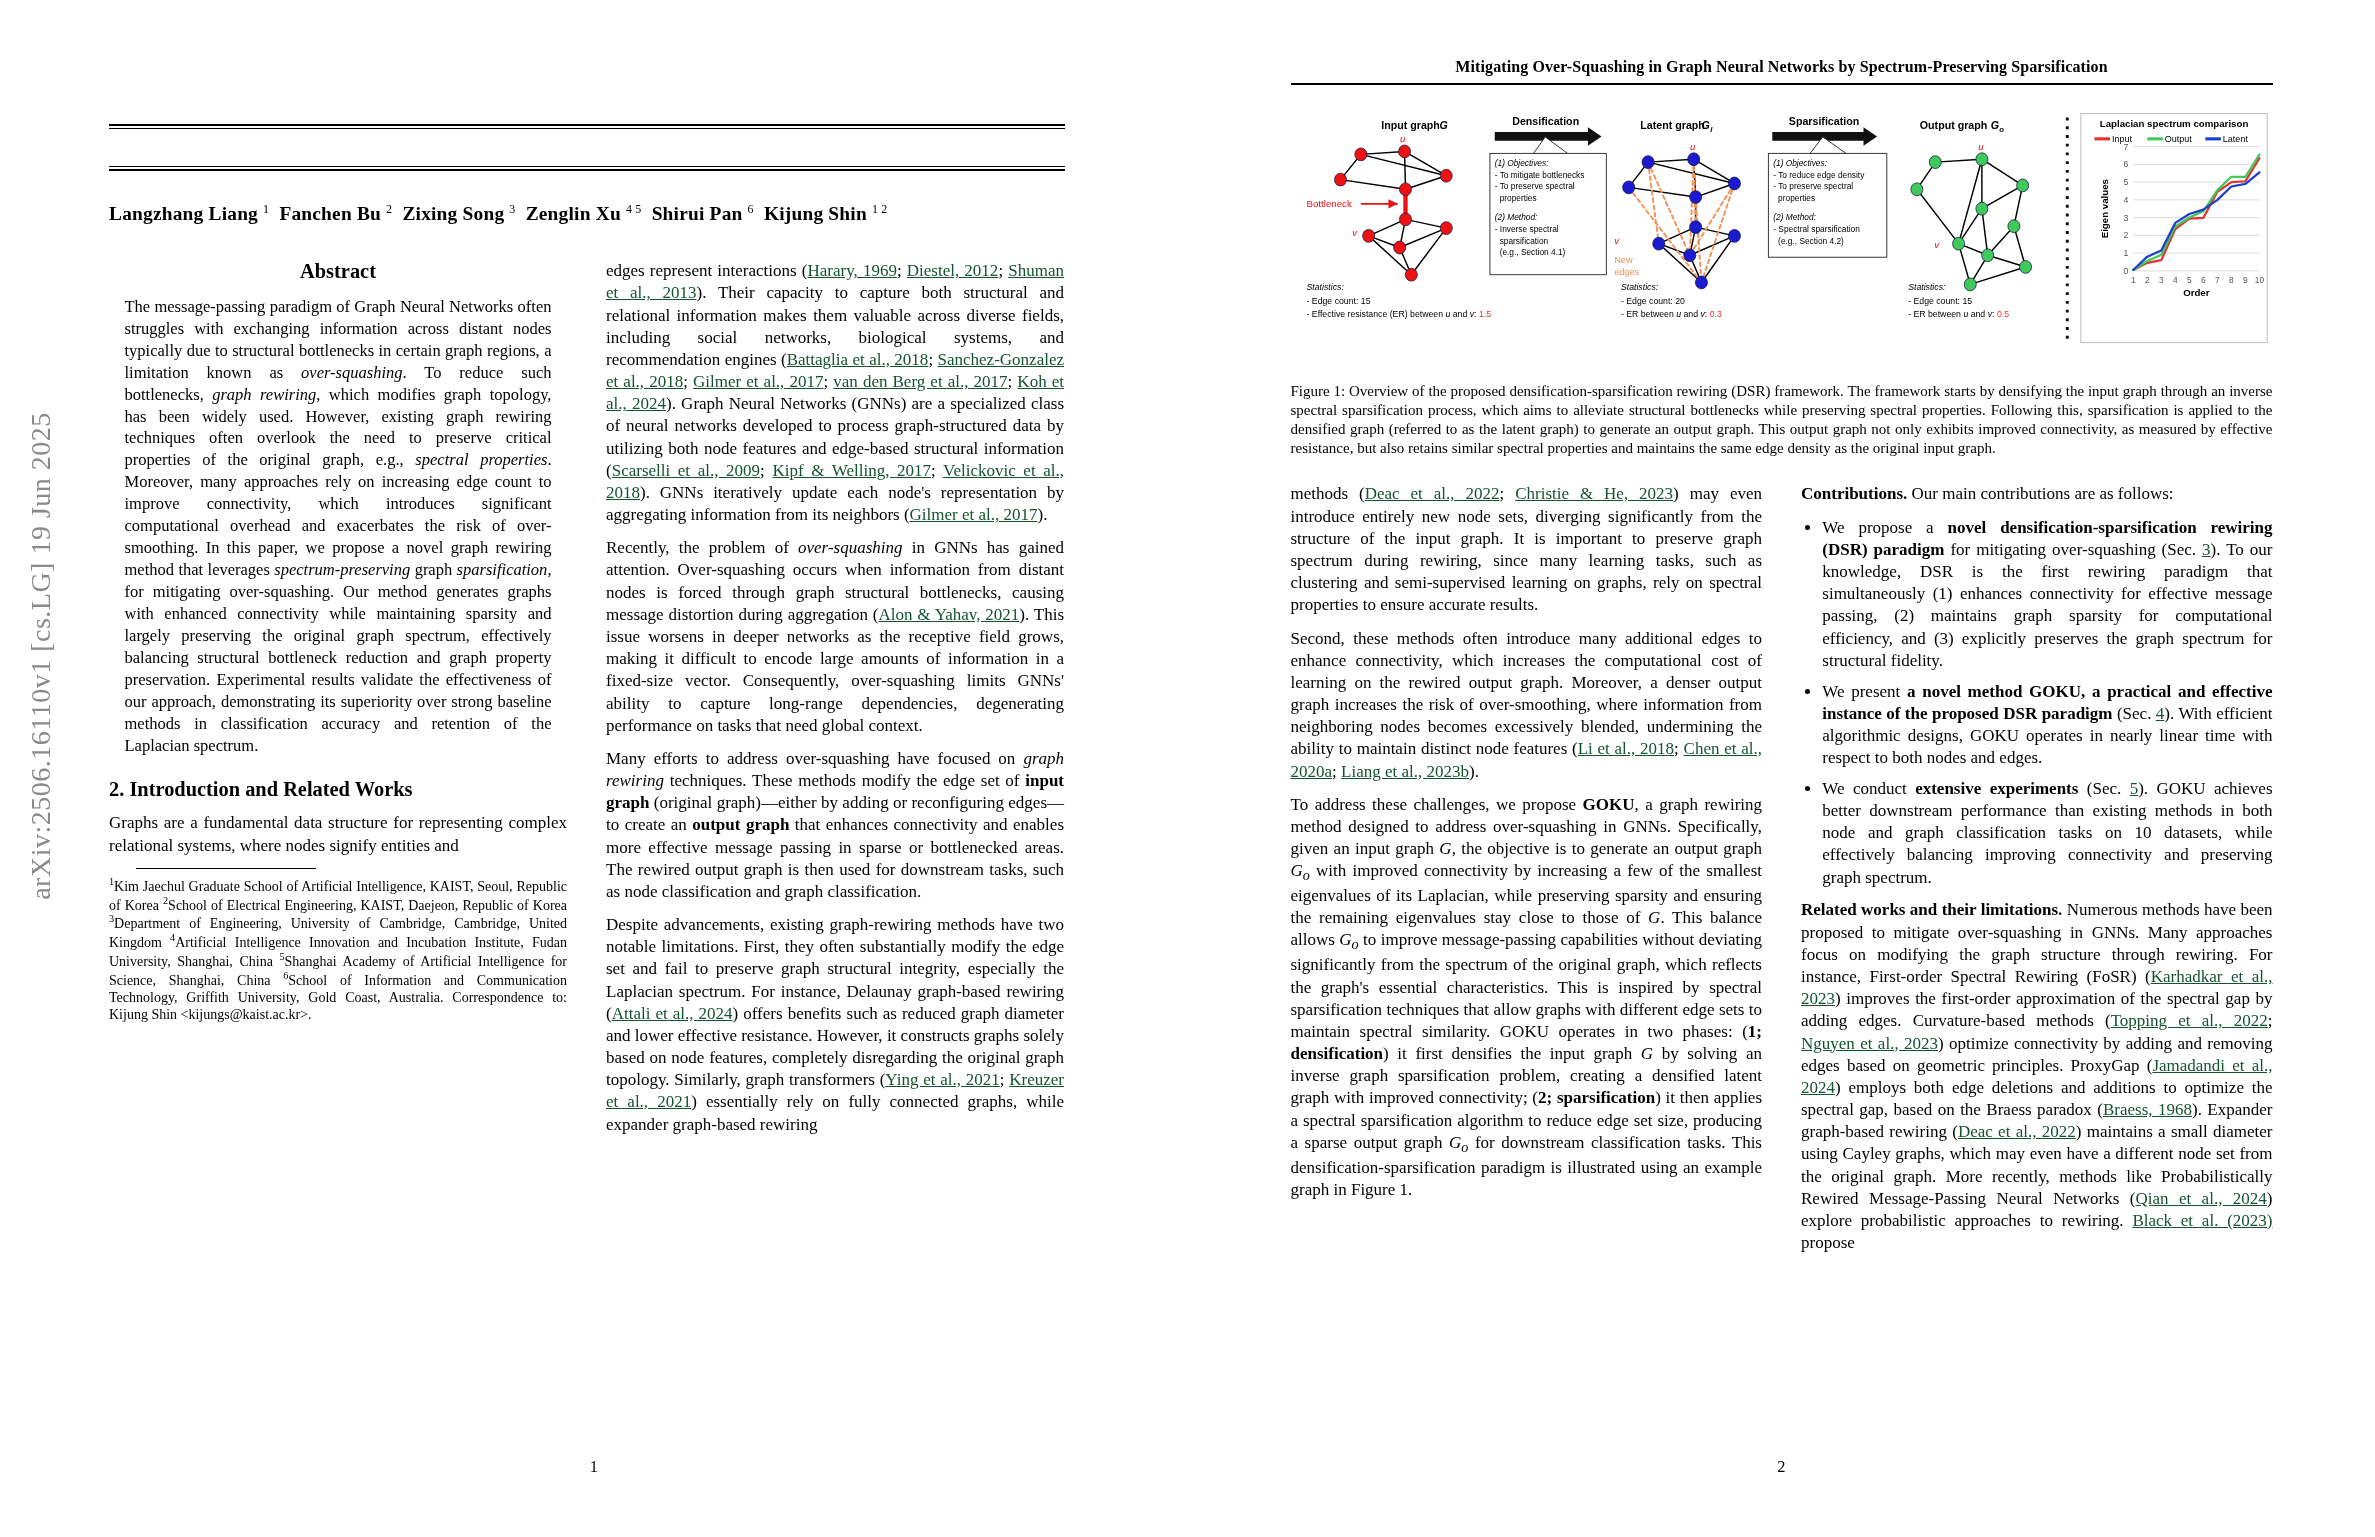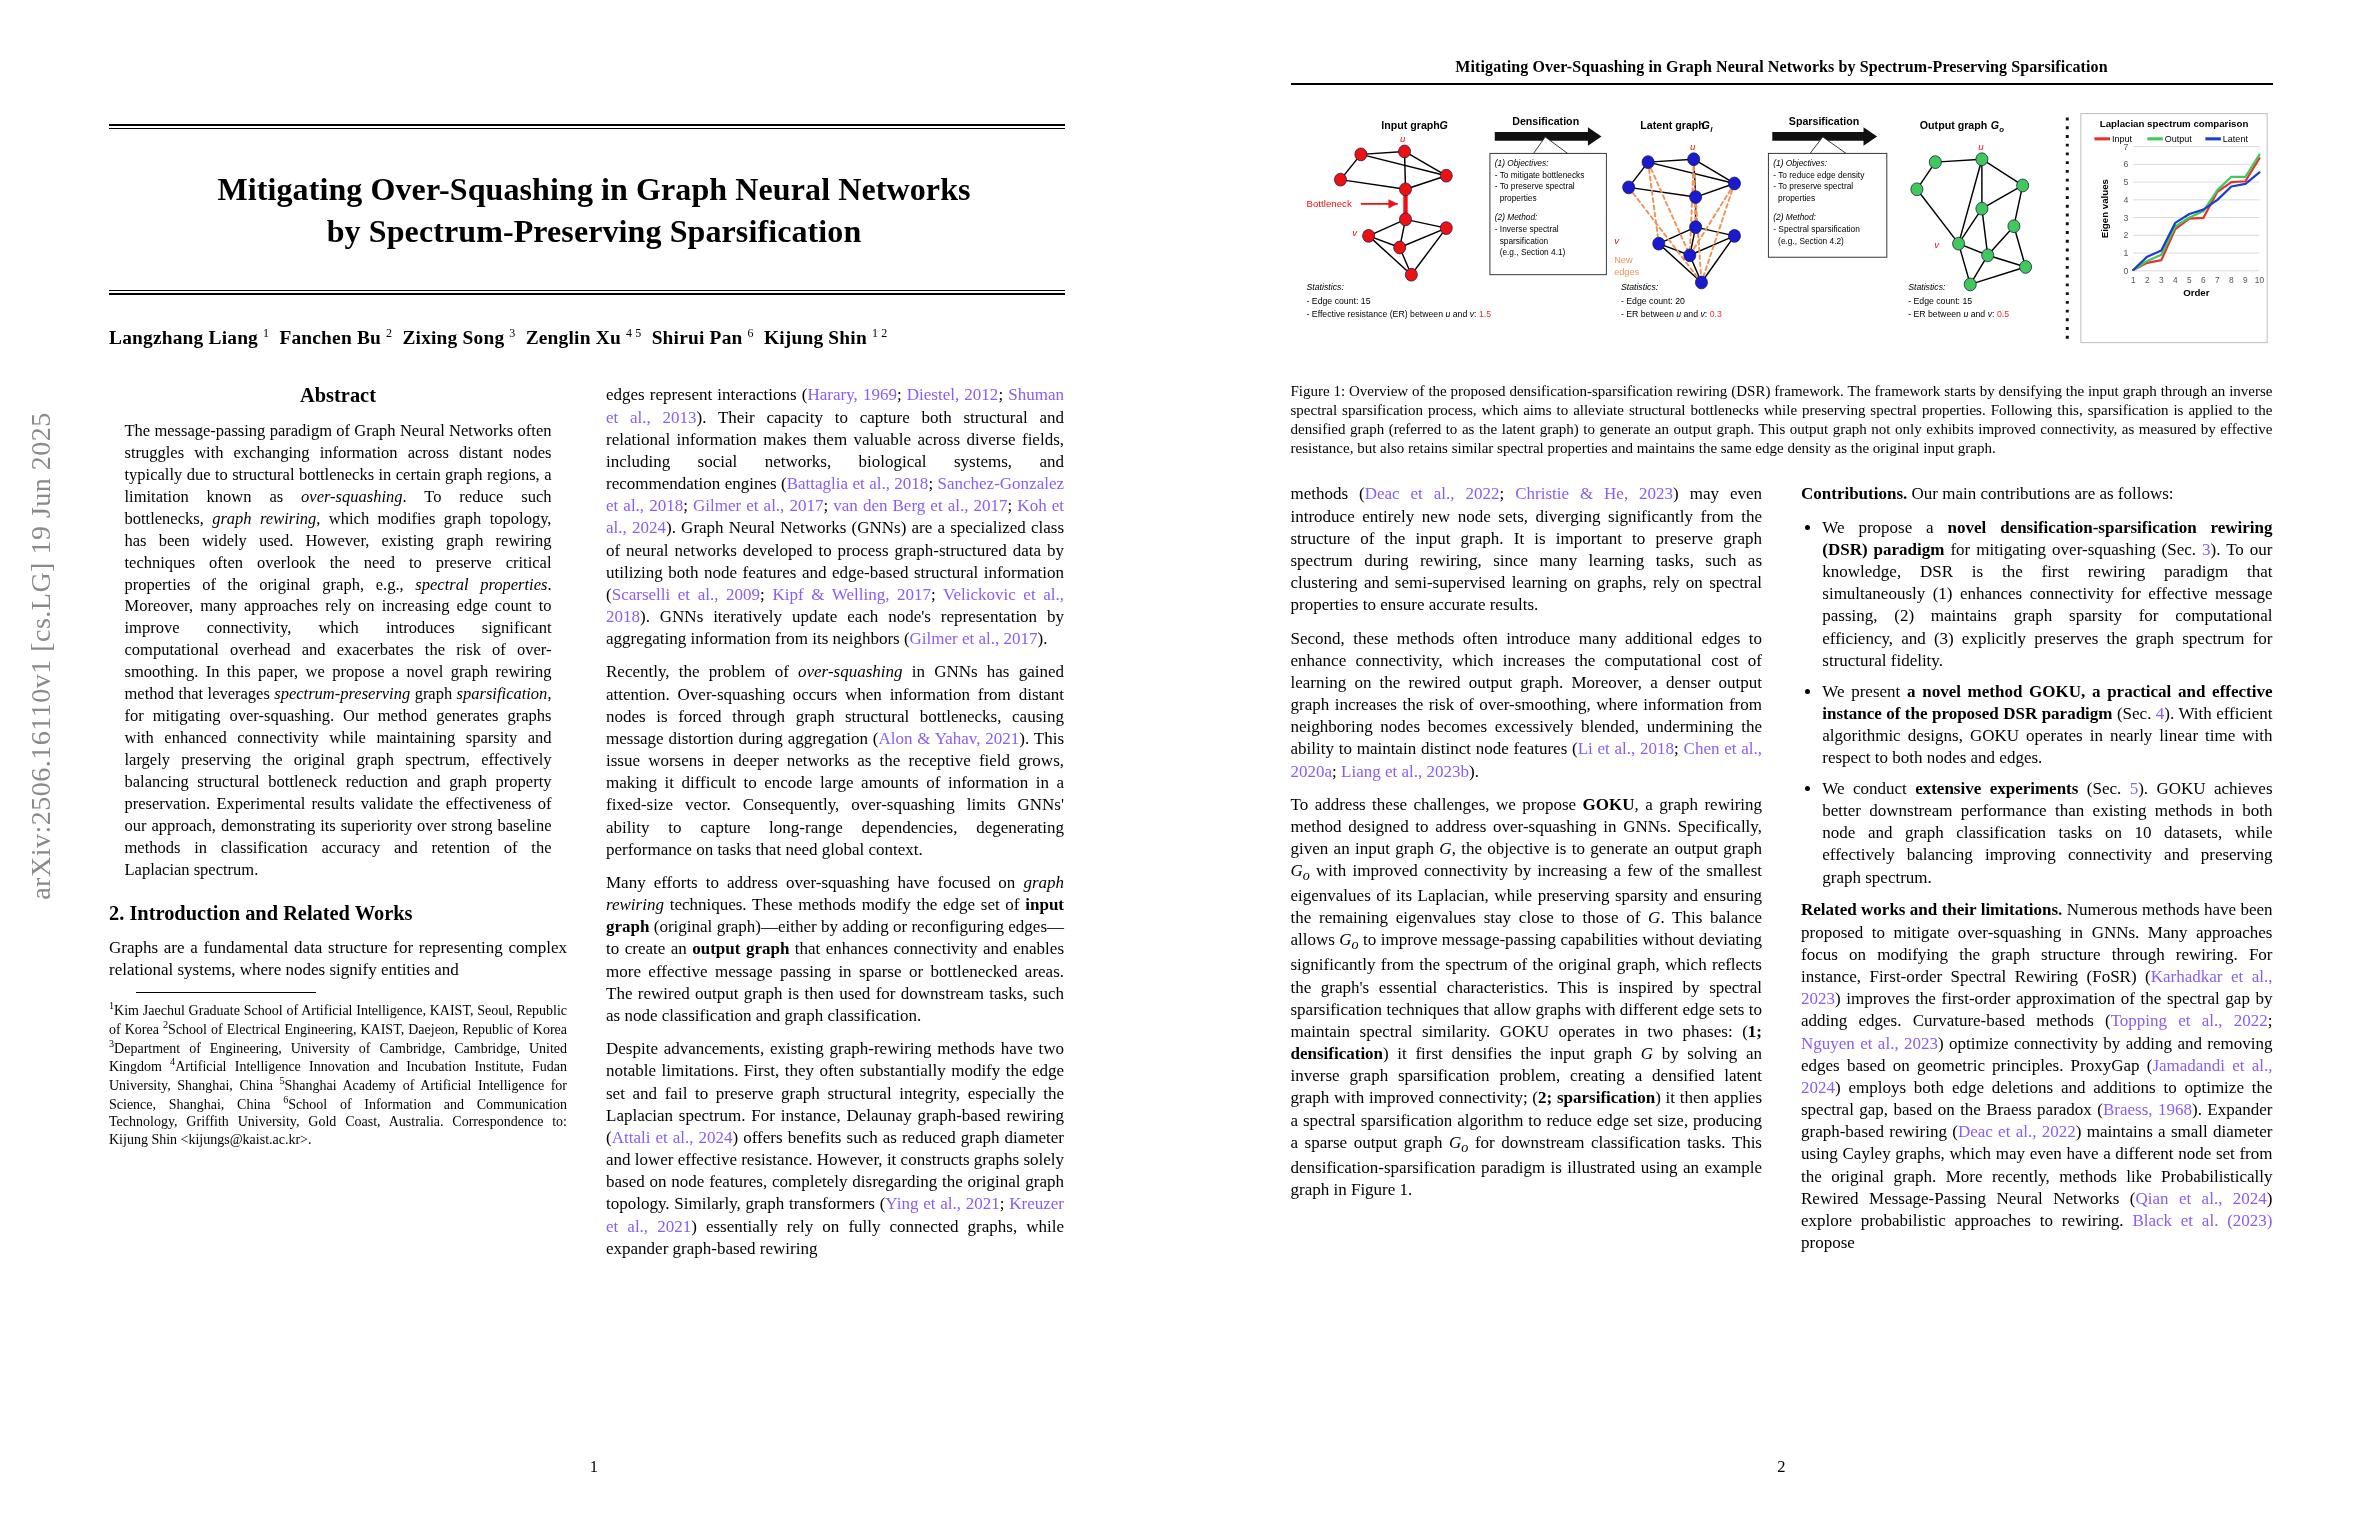--- a/index.html
+++ b/index.html
@@ -75,21 +75,21 @@
   }
   p.t {
     font-size:17px;
     line-height:1.305;
     text-align:justify;
     margin:0 0 11px 0;
     hyphens:auto;
   }
   .abs p.t { font-size:16.5px; line-height:1.33; }
   .abs { padding:0 15.5px; }
-  .cite { color:#8b5cf6; }
+  .cite { color:#14532d;text-decoration:underline; }
   em { font-style:italic; }
   b { font-weight:bold; }
 
   .fnrule { border-top:1.1px solid #000; width:180px; margin:8.7px 0 6.8px 27px; }
   p.fn {
     font-size:14px;
     line-height:1.235;
     text-align:justify;
     margin:0 0 9.7px 0;
   }
@@ -135,24 +135,20 @@
 <div class="spread">
 
   <div class="page" id="page-1">
 
     <div class="arxiv-stamp">arXiv:2506.16110v1  [cs.LG]  19 Jun 2025</div>
 
     <div class="p1-body">
       <div class="rule-top"></div>
       <div class="rule-thin"></div>
 
-      <div class="title">
-        <div>Mitigating Over-Squashing in Graph Neural Networks</div>
-        <div>by Spectrum-Preserving Sparsification</div>
-      </div>
 
       <div class="rule-after-title"></div>
       <div class="rule-after-title2"></div>
 
       <div class="authors">Langzhang Liang <sup>1</sup>&nbsp; Fanchen Bu <sup>2</sup>&nbsp; Zixing Song <sup>3</sup>&nbsp; Zenglin Xu <sup>4 5</sup>&nbsp; Shirui Pan <sup>6</sup>&nbsp; Kijung Shin <sup>1 2</sup></div>
 
       <div class="cols">
 
         <div class="col">
           <div class="abs">

